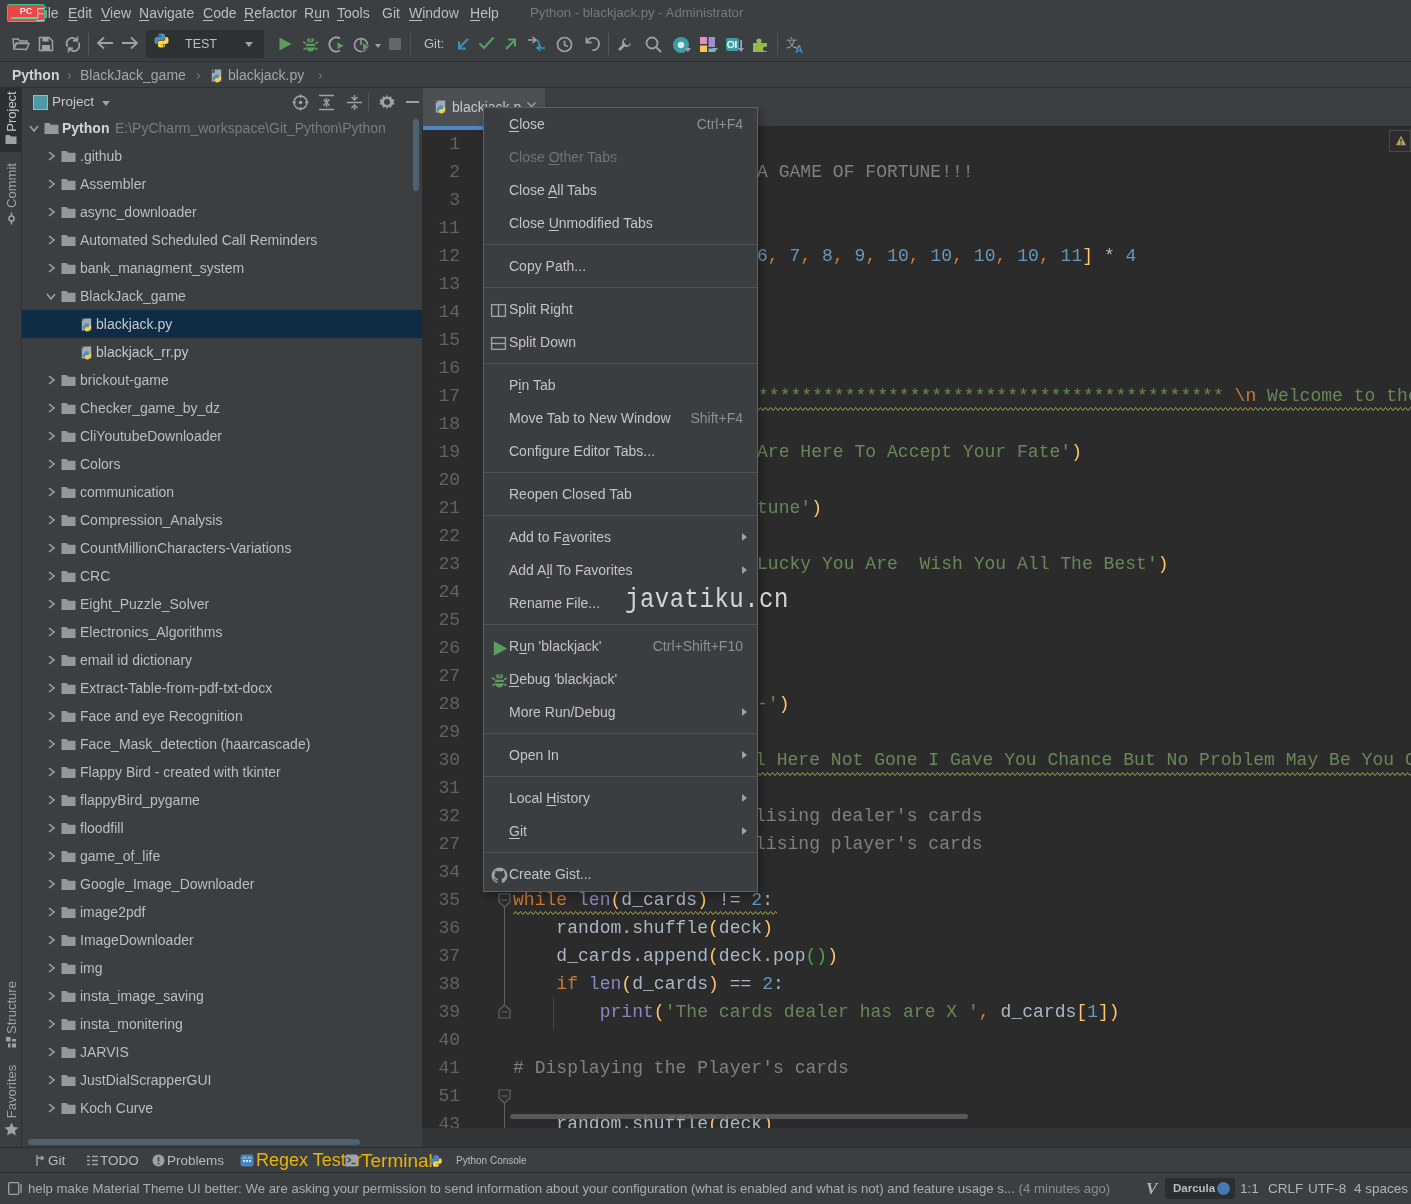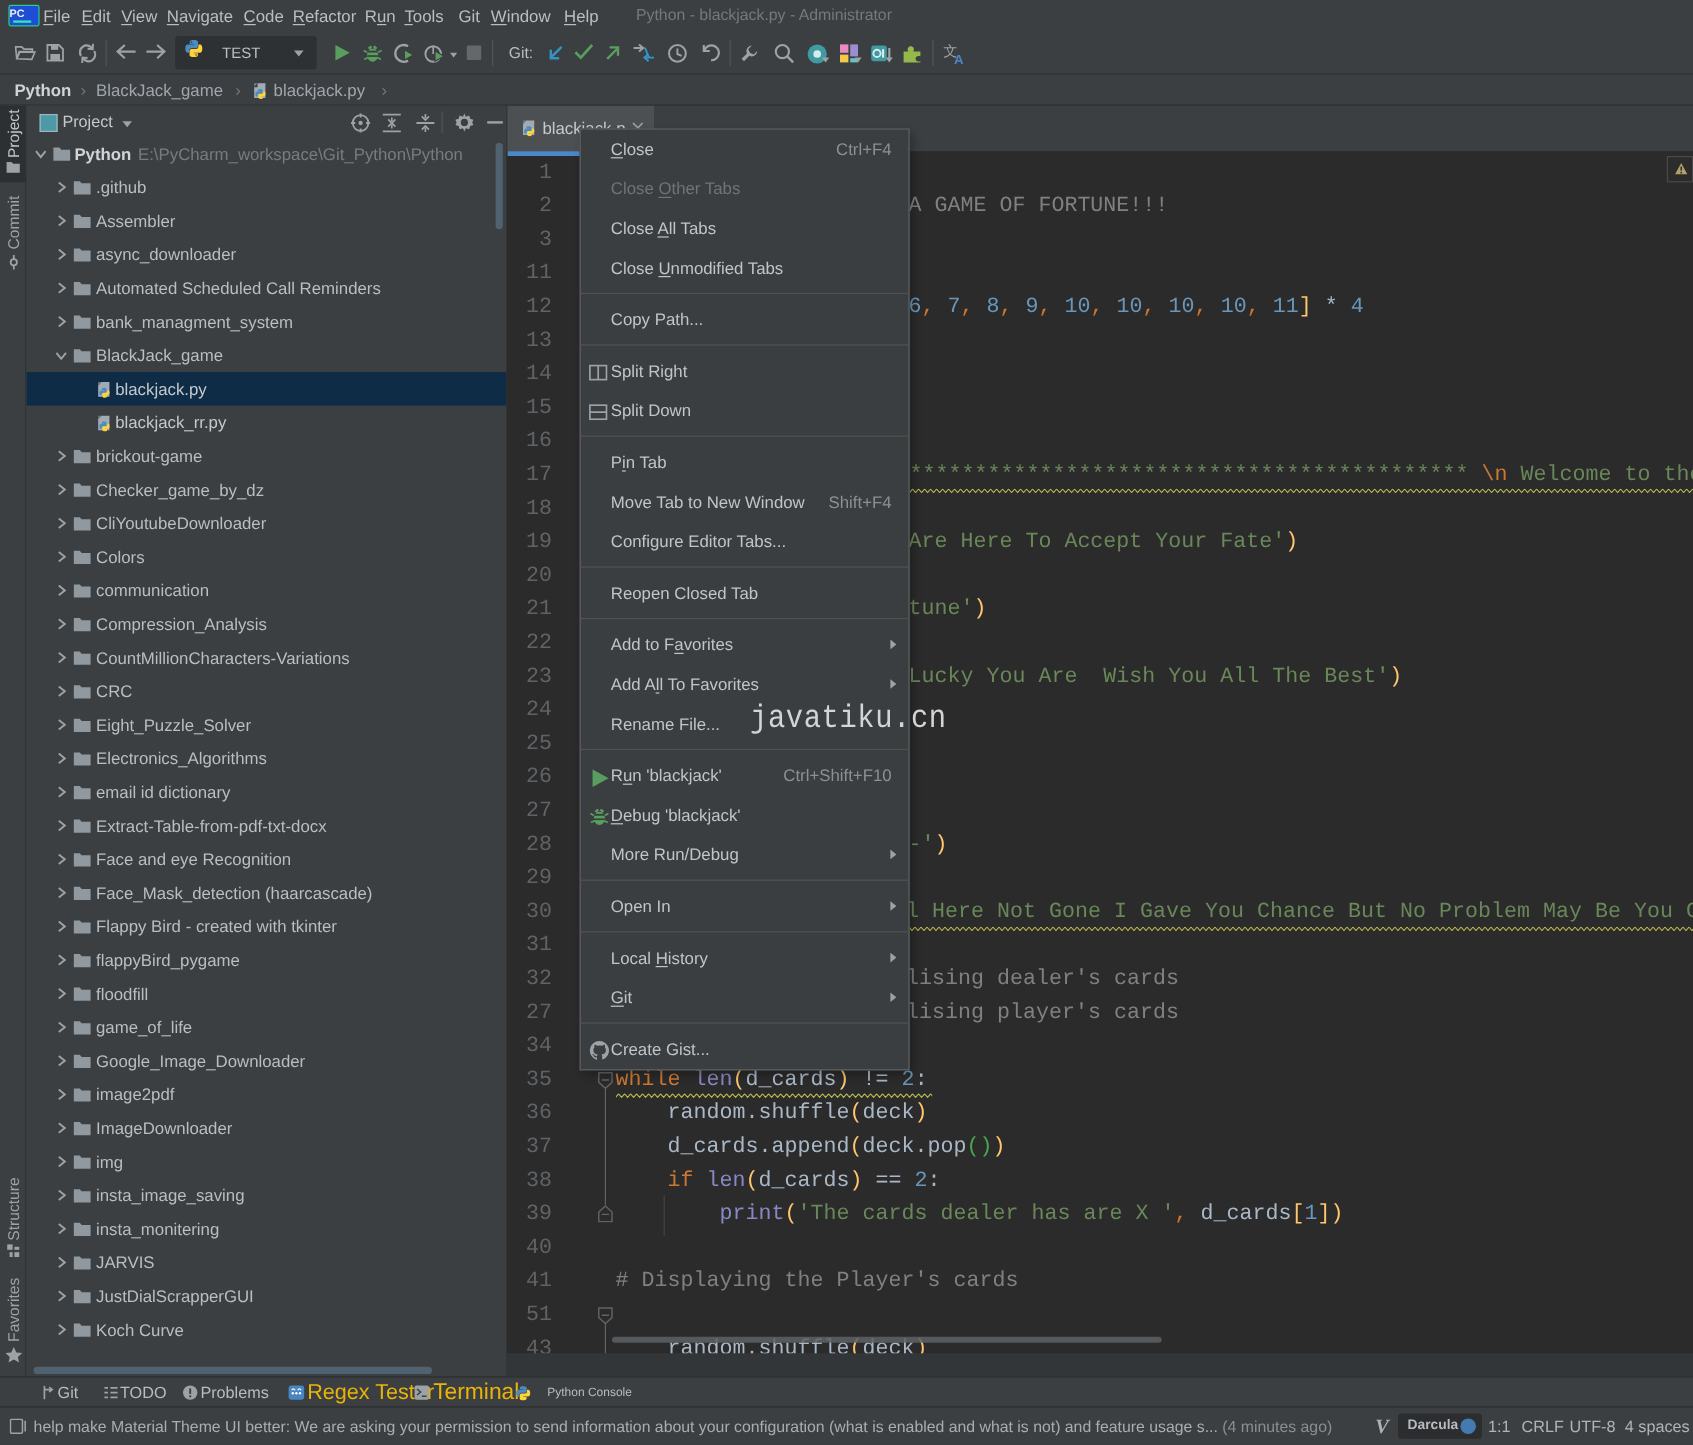--- a/index.html
+++ b/index.html
@@ -19,21 +19,21 @@
 .msep{height:10px;position:relative}
 .msep:after{content:"";position:absolute;left:0;right:0;top:4px;height:1px;background:#515151}
 .short{position:absolute;right:14px;top:0;color:#8b9094}
 .marr{position:absolute;right:10px;top:12px;width:0;height:0;border-left:5px solid #9da2a6;border-top:4px solid transparent;border-bottom:4px solid transparent}
 .micon{position:absolute;left:6px;top:8px;width:17px;height:17px}
 </style></head>
 <body>
 <div id="app">
 
 <div class="abs" style="left:0;top:0;width:1411px;height:26px;background:#3c3f41"></div>
-<div class="abs" style="left:7px;top:4px;width:26px;height:18px;border:1.5px solid #2bc98a;border-radius:2px;background:#1d4ed8;color:#f0f0f0;font-size:9px;font-weight:bold;line-height:13px">PC<div style="position:absolute;left:3px;right:6px;bottom:2.5px;height:1.5px;background:#3be0b0"></div></div>
+<div class="abs" style="left:7px;top:4px;width:38px;height:18px;border:1.5px solid #2bc98a;border-radius:2px;background:#ef4444;color:#f0f0f0;font-size:9px;font-weight:bold;text-align:center;line-height:13px">PC<div style="position:absolute;left:3px;right:6px;bottom:2.5px;height:1.5px;background:#3be0b0"></div></div>
 <span class="mi" style="left:36px"><u>F</u>ile</span>
 <span class="mi" style="left:68px"><u>E</u>dit</span>
 <span class="mi" style="left:101px"><u>V</u>iew</span>
 <span class="mi" style="left:139px"><u>N</u>avigate</span>
 <span class="mi" style="left:203px"><u>C</u>ode</span>
 <span class="mi" style="left:244px"><u>R</u>efactor</span>
 <span class="mi" style="left:304px">R<u>u</u>n</span>
 <span class="mi" style="left:337px"><u>T</u>ools</span>
 <span class="mi" style="left:382px">Git</span>
 <span class="mi" style="left:409px"><u>W</u>indow</span>

